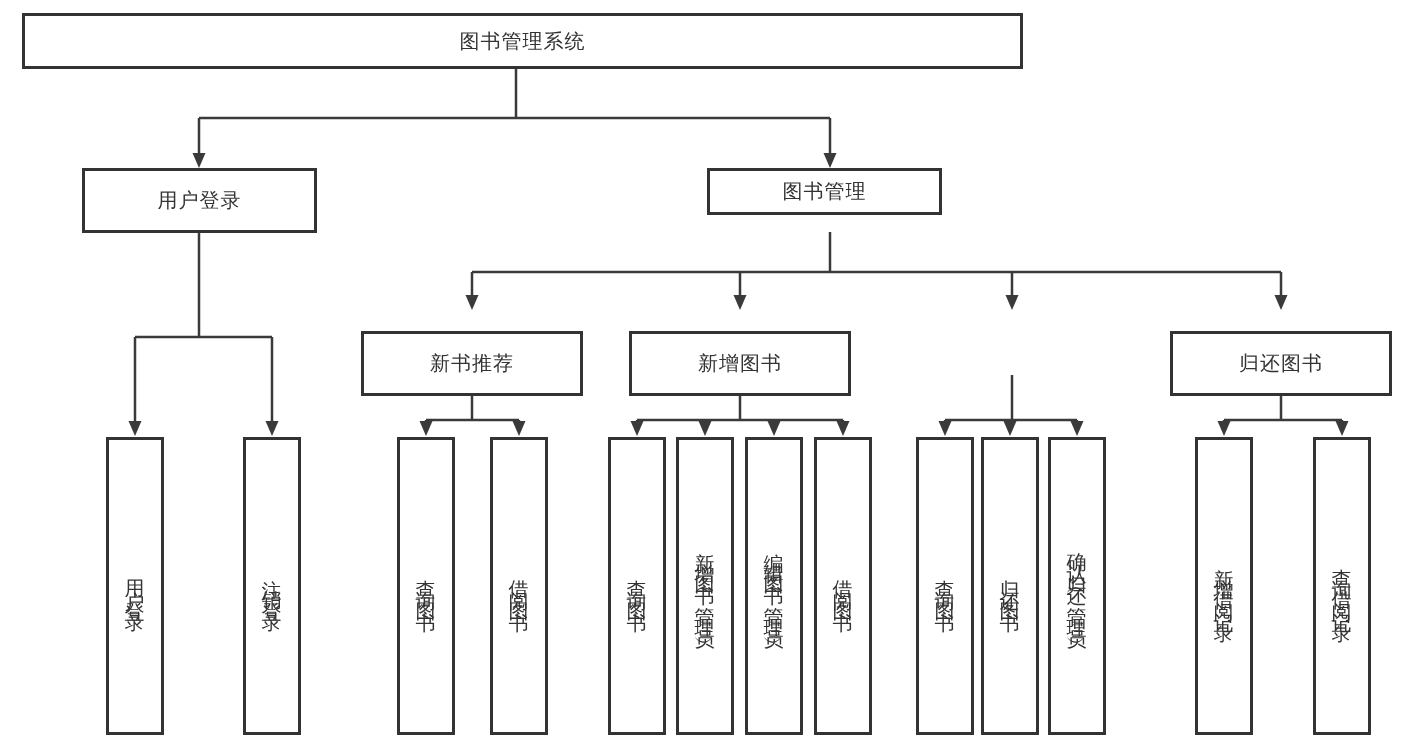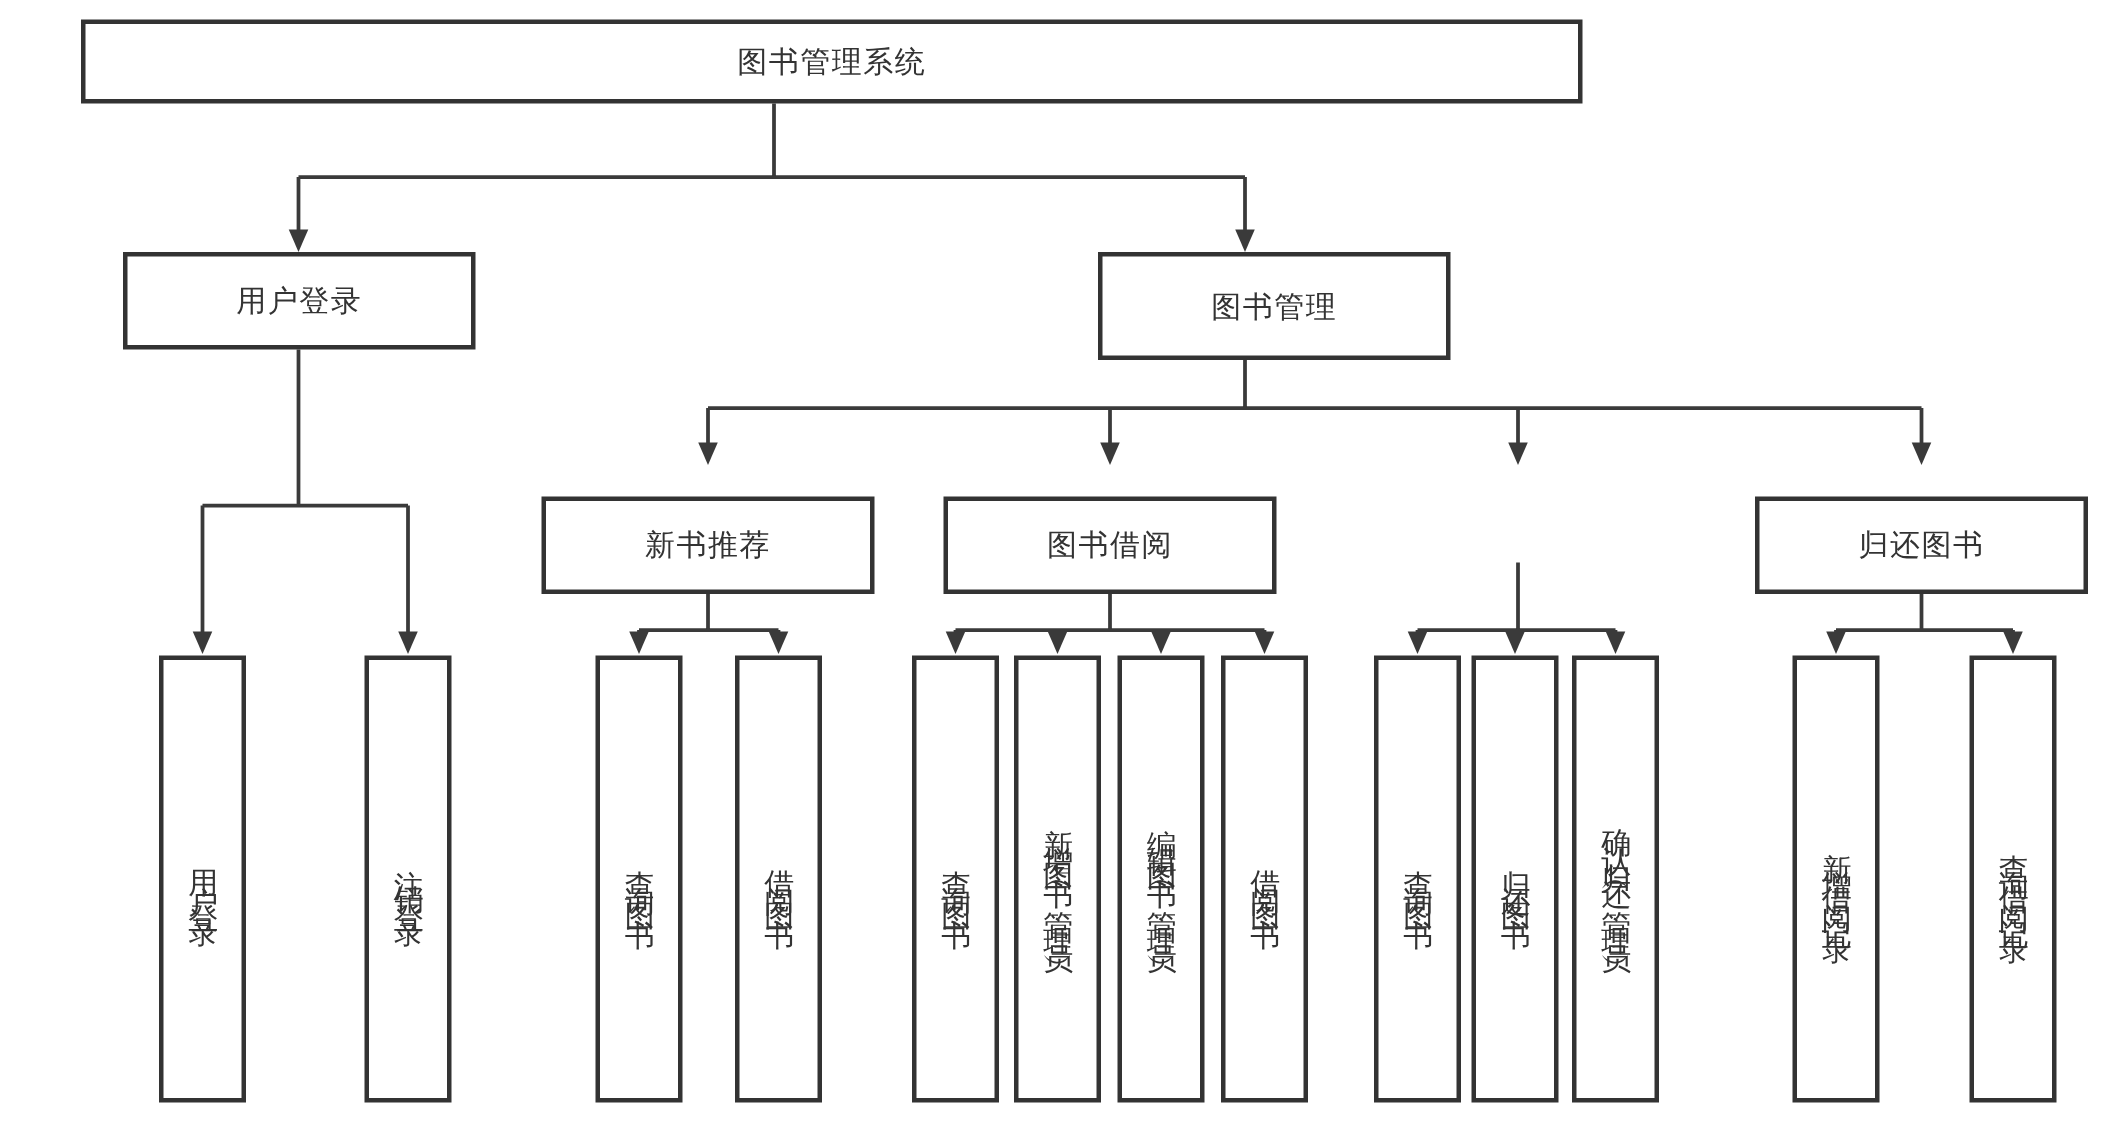--- a/index.html
+++ b/index.html
@@ -41,23 +41,23 @@
   }
   .node.vert .lbl {
     writing-mode: vertical-rl;
     text-orientation: mixed;
     letter-spacing: 11px;
     line-height: 1;
     font-size: 20px;
     white-space: normal;
   }
   
-  .n-root   { left: 22px;  top: 13px;  width: 1001px; height: 56px; margin-left: 32px; }
+  .n-root   { left: 22px;  top: 13px;  width: 1001px; height: 56px; }
   .n-login  { left: 82px;  top: 168px; width: 235px;  height: 65px; }
-  .n-mgmt   { left: 732px; top: 168px; width: 235px;  height: 72px; }
+  .n-mgmt   { left: 707px; top: 168px; width: 235px;  height: 47px; }
   .n-l3     { top: 311px; width: 222px; height: 65px; margin-top: 20px; }
   .n-nb     { left: 361px; }
   .n-bb     { left: 629px; }
   .n-cb     { left: 901px; }
   .n-br     { left: 1170px; }
   .leaf     { top: 437px; width: 58px; height: 298px; }
   .lf-1  { left: 106px; }
   .lf-2  { left: 243px; }
   .lf-3  { left: 397px; }
   .lf-4  { left: 490px; }
@@ -138,21 +138,21 @@
     <span class="lbl">用户登录</span>
   </div>
   <div class="node n-mgmt">
     <span class="lbl">图书管理</span>
   </div>
 
   <div class="node n-l3 n-nb">
     <span class="lbl">新书推荐</span>
   </div>
   <div class="node n-l3 n-bb">
-    <span class="lbl">图书借阅</span>
+    <span class="lbl">新增图书</span>
   </div>
   <div class="node n-l3 n-br">
     <span class="lbl">归还图书</span>
   </div>
 
   <div class="node vert leaf lf-1">
     <span class="lbl">用户登录</span>
   </div>
   <div class="node vert leaf lf-2">
     <span class="lbl">注销登录</span>

